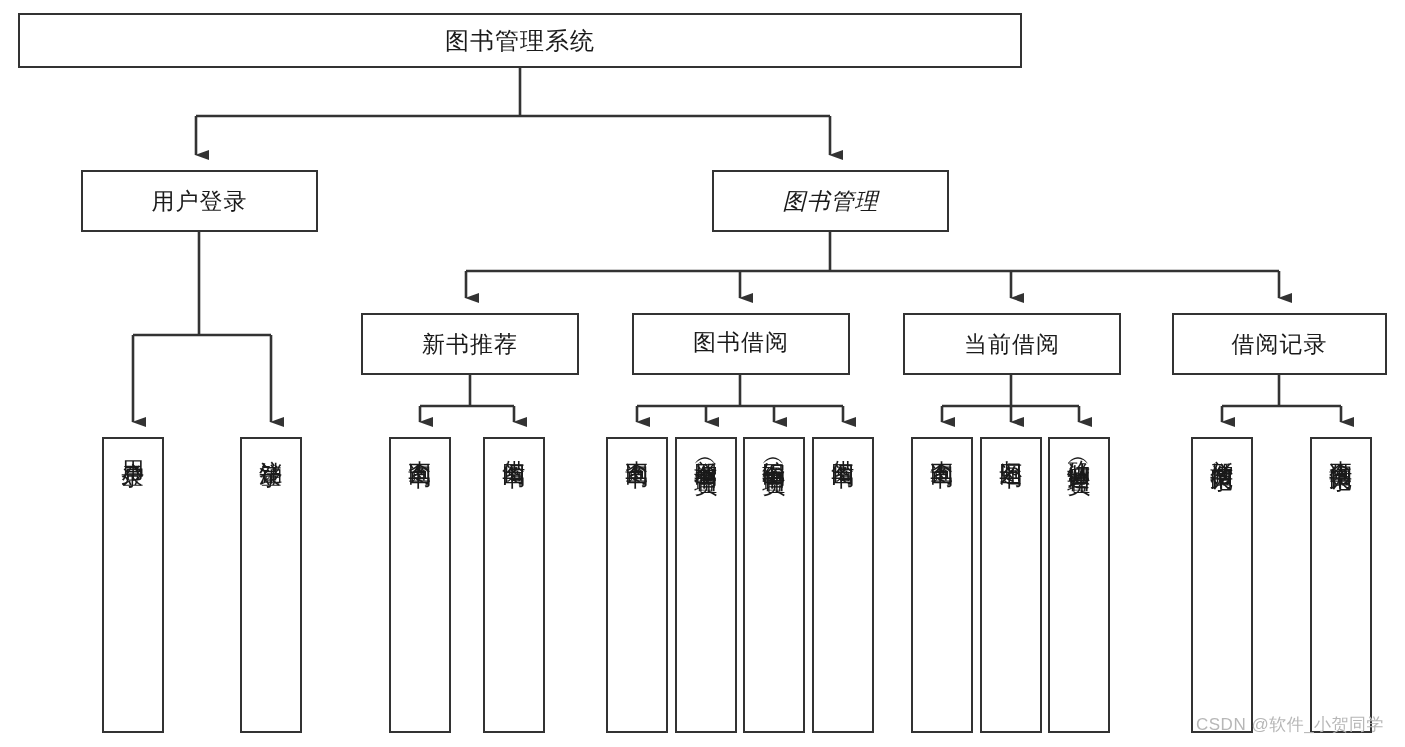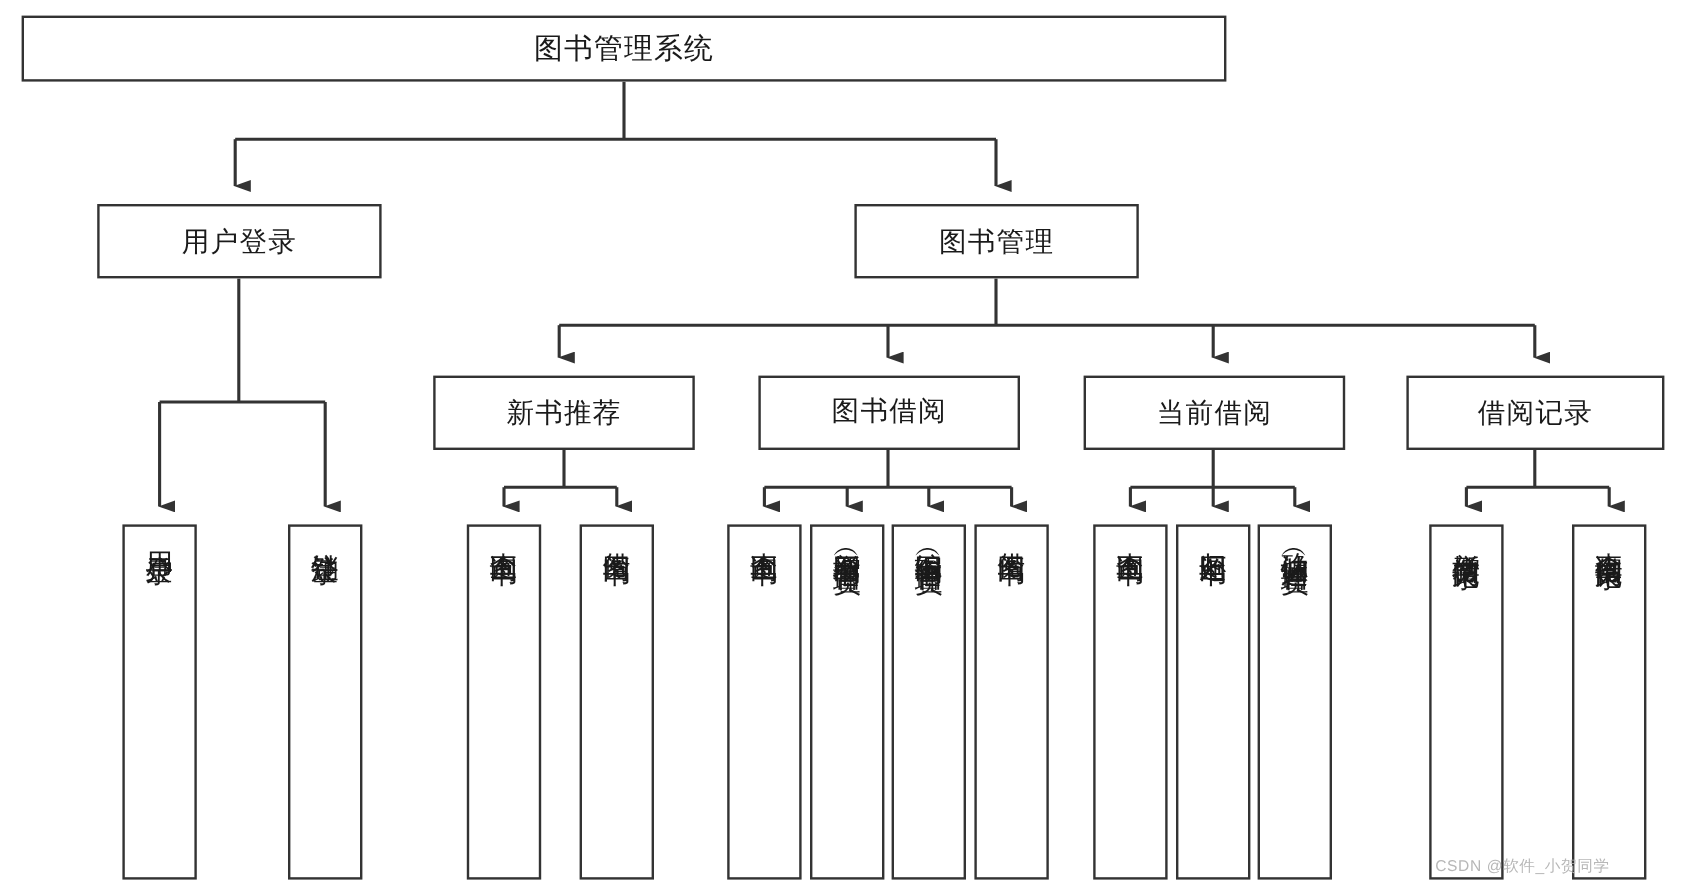--- a/index.html
+++ b/index.html
@@ -45,21 +45,21 @@
     writing-mode:vertical-rl;
     text-orientation:upright;
     font-size:23px;
     line-height:1.06;
     letter-spacing:2px;
     white-space:nowrap;
   }
   #watermark{
     position:absolute;
     left:1196px;top:713px;
-    font-size:13px;
+    font-size:17px;
     color:#b7b7b7;
     white-space:nowrap;
     letter-spacing:0.5px;
     pointer-events:none;
   }
 </style>
 </head>
 <body>
 
 <div id="diagram-root">
@@ -115,21 +115,21 @@
   </svg>
 
   <div class="node h root" style="left:18px;top:13px;width:1004px;height:55px;">
     <span class="label">图书管理系统</span>
   </div>
 
   <div class="node h" style="left:81px;top:170px;width:237px;height:62px;">
     <span class="label">用户登录</span>
   </div>
 
-  <div class="node h" style="left:712px;top:170px;width:237px;height:62px;">
+  <div class="node h" style="left:712px;top:170px;width:237px;height:62px;font-style:italic;">
     <span class="label">图书管理</span>
   </div>
 
   <div class="node h" style="left:361px;top:313px;width:218px;height:62px;">
     <span class="label">新书推荐</span>
   </div>
 
   <div class="node h" style="left:632px;top:313px;width:218px;height:62px;font-family:Liberation Mono, monospace;">
     <span class="label">图书借阅</span>
   </div>

